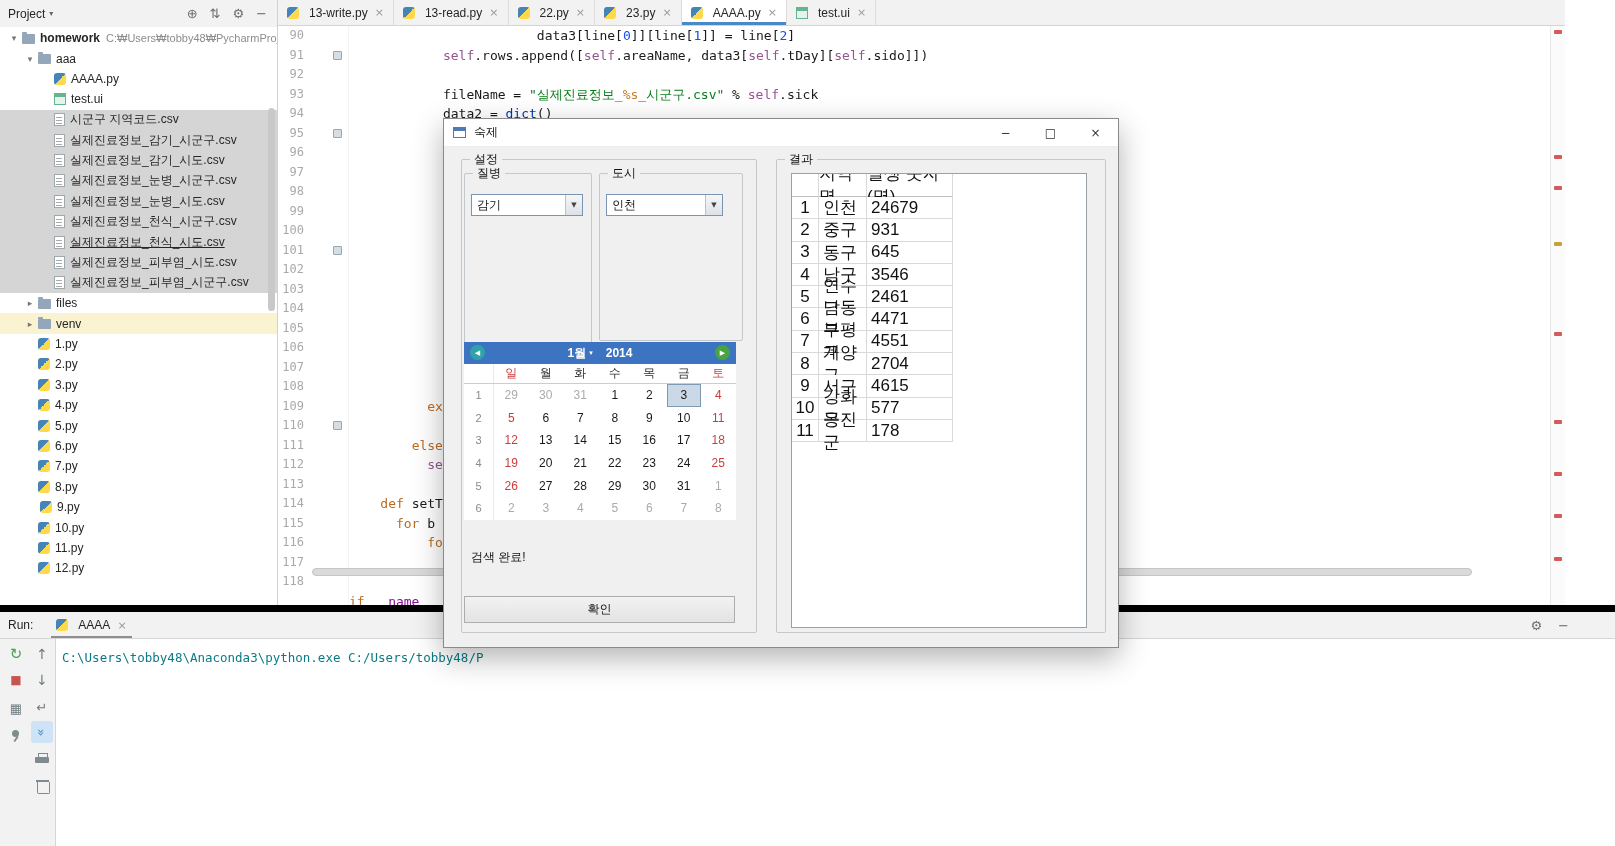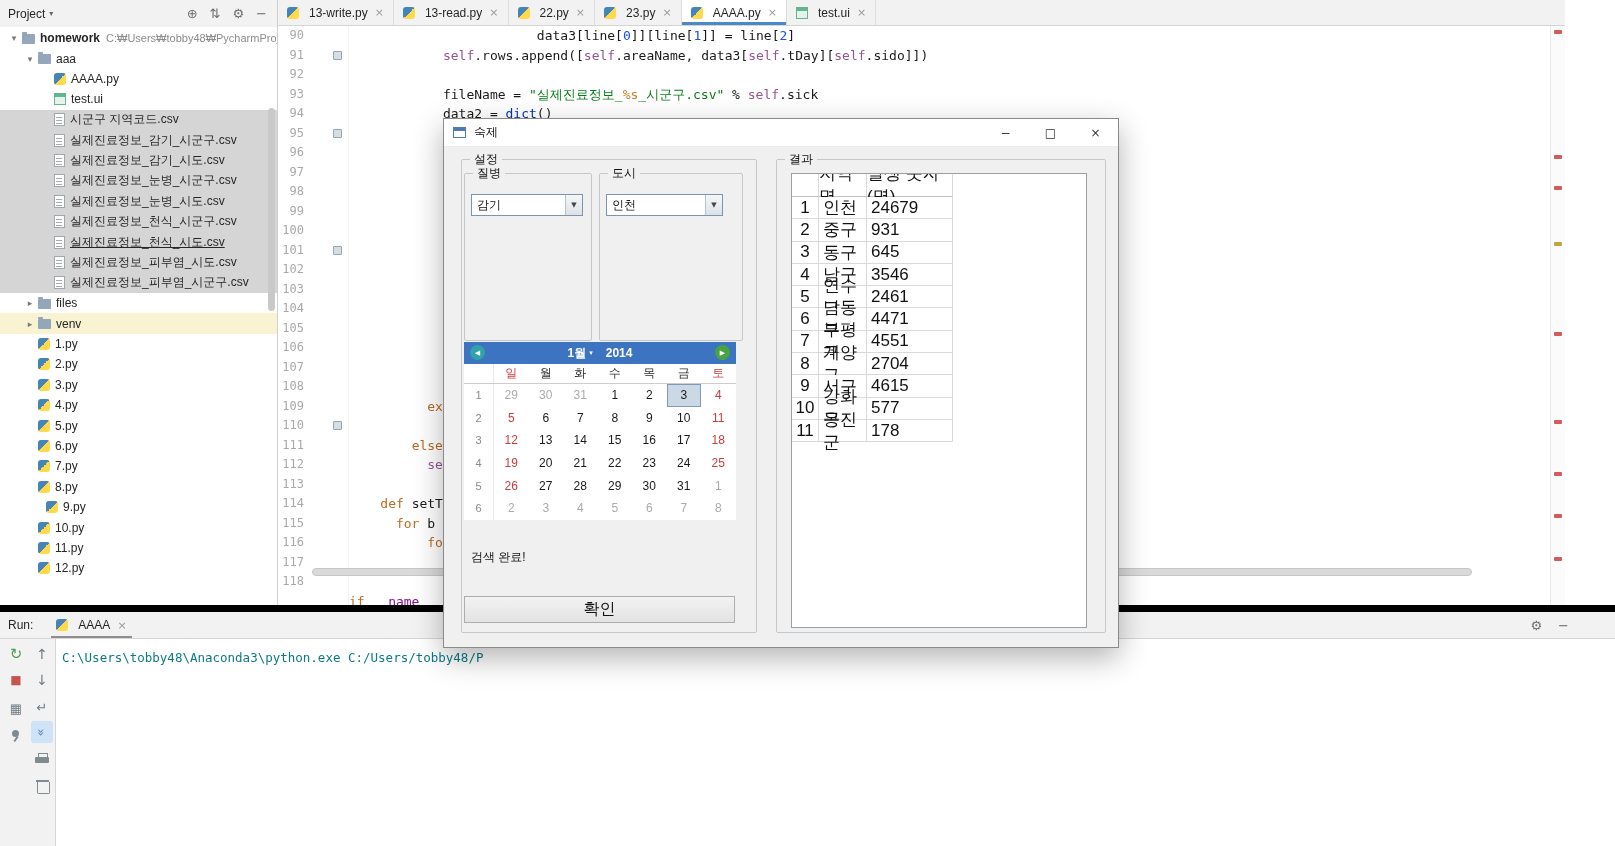--- a/index.html
+++ b/index.html
@@ -86,21 +86,21 @@
   .dialog{position:absolute;left:443px;top:118px;width:676px;height:530px;background:#F0F0F0;border:1px solid #8A8A8A;box-shadow:0 10px 28px rgba(0,0,0,.30);z-index:30}
   .dlg-titlebar{position:absolute;left:0;top:0;right:0;height:28px;background:#FFF;display:flex;align-items:center;border-bottom:1px solid #ECECEC}
   .dlg-icon{width:13px;height:11px;border:1px solid #4E7AB5;background:#FFF;margin:0 8px 0 9px;position:relative}
   .dlg-icon::before{content:"";position:absolute;left:0;top:0;right:0;height:3px;background:#4E7AB5}
   .dlg-title{font-size:12px;color:#111}
   .dlg-btns{margin-left:auto;display:flex;height:100%}
   .dlg-btn{width:45px;height:100%;display:flex;align-items:center;justify-content:center;font-size:12px;color:#333}
   .groupbox{position:absolute;border:1px solid #C3C8CC;border-radius:2px}
   .gb-legend{position:absolute;top:-8px;left:8px;background:#F0F0F0;padding:0 4px;font-size:12px;color:#111;line-height:14px}
   .gb-settings{left:17px;top:40px;width:296px;height:474px}
-  .gb-disease{left:20px;top:54px;width:128px;height:168px}
+  .gb-disease{left:20px;top:54px;width:128px;height:209px}
   .gb-city{left:155px;top:54px;width:144px;height:168px;background:#F0F0F0}
   .gb-results{left:332px;top:40px;width:330px;height:474px}
   .combo{position:absolute;height:22px;background:#FFF;border:1px solid #7A95B3;display:flex;align-items:center;font-size:12px;color:#111}
   .combo-disease{left:27px;top:75px;width:112px}
   .combo-city{left:162px;top:75px;width:117px}
   .combo-val{padding-left:5px;flex:1}
   .combo-arrow{width:17px;height:100%;display:flex;align-items:center;justify-content:center;font-size:7px;color:#444;background:linear-gradient(#F6F6F6,#DDE2E8);border-left:1px solid #B6C2CE}
   .calendar{position:absolute;left:20px;top:223px;width:272px;height:178px;background:#FFF}
   .cal-nav{position:absolute;left:0;top:0;right:0;height:22px;background:#3D74C2;display:flex;align-items:center;color:#FFF}
   .cal-prev,.cal-next{position:absolute;top:3px;width:15px;height:15px;border-radius:50%;color:#FFF;font-size:7px;display:flex;align-items:center;justify-content:center}
@@ -115,21 +115,21 @@
   .cal-cell{flex:0 0 34.5px;width:34.5px;height:100%;display:flex;align-items:center;justify-content:center;font-size:12px}
   .cal-grid{position:absolute;left:0;top:42px;right:0;bottom:0}
   .cal-row{display:flex;height:22.6px;align-items:stretch}
   .dh-n{color:#2B2B2B}
   .dh-w{color:#CE3B3B}
   .day-n{color:#1A1A1A}
   .day-w{color:#CE3B3B}
   .day-o{color:#ABABAB}
   .day-s{background:#CBD8E6;box-shadow:inset 0 0 0 1px #7E99B5;color:#1A1A1A}
   .dlg-status{position:absolute;left:27px;top:430px;font-size:12px;color:#111}
-  .ok-button{position:absolute;left:20px;top:477px;width:271px;height:27px;background:linear-gradient(#F2F2F2,#E3E3E3);border:1px solid #ADADAD;display:flex;align-items:center;justify-content:center;font-size:16px;color:#111}
+  .ok-button{position:absolute;left:20px;top:477px;width:271px;height:27px;background:linear-gradient(#F2F2F2,#E3E3E3);border:1px solid #ADADAD;display:flex;align-items:center;justify-content:center;font-size:12px;color:#111}
   .resultpanel{position:absolute;left:347px;top:54px;width:296px;height:455px;background:#FFF;border:1px solid #99A0A6;overflow:hidden}
   .trow{display:flex;height:22.3px}
   .trow.thead{height:23px}
   .tcell{border-right:1px solid #D9D9D9;border-bottom:1px solid #D9D9D9;font-size:17px;color:#111;display:flex;align-items:center;background:#FFF}
   .c0{width:27px;flex:0 0 27px;justify-content:center}
   .c1{width:48px;flex:0 0 48px;padding-left:4px}
   .c2{width:86px;flex:0 0 86px;padding-left:4px}
   .thead .tcell{justify-content:center;padding-left:0;border-bottom:1px solid #C2C2C2}
 </style>
 </head>
@@ -258,21 +258,21 @@
         <div class="tree-row" style="padding-left: 22px;">
           <span class="chev glyph"></span>
           <span class="ic ic-python"></span>
           <span>7.py</span>
         </div>
         <div class="tree-row" style="padding-left: 22px;">
           <span class="chev glyph"></span>
           <span class="ic ic-python"></span>
           <span>8.py</span>
         </div>
-        <div class="tree-row" style="padding-left: 30px;">
+        <div class="tree-row" style="padding-left: 24px;">
           <span class="chev glyph"></span>
           <span class="ic ic-python"></span>
           <span>9.py</span>
         </div>
         <div class="tree-row" style="padding-left: 22px;">
           <span class="chev glyph"></span>
           <span class="ic ic-python"></span>
           <span>10.py</span>
         </div>
         <div class="tree-row" style="padding-left: 22px;">

